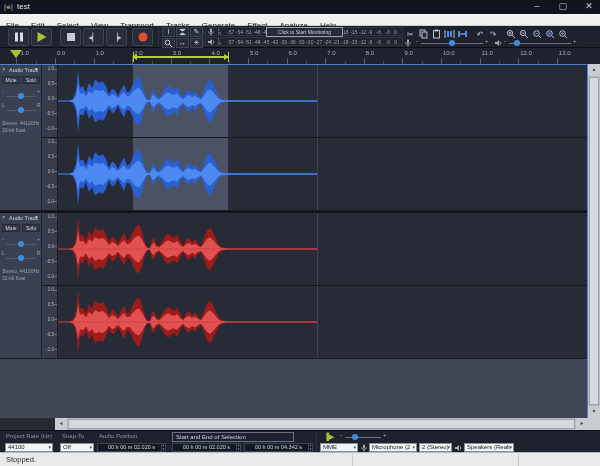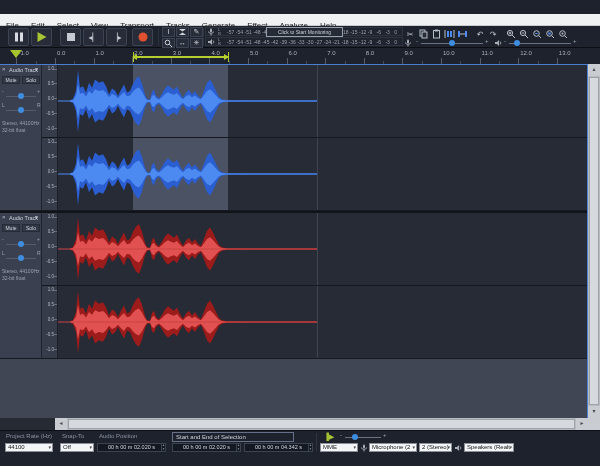--- a/index.html
+++ b/index.html
@@ -105,20 +105,31 @@
   
   #statusbar{position:absolute;left:0;top:452px;width:600px;height:14px;background:#e9eaec;border-top:1px solid #b5b8bb;color:#2e2e30;font-size:7.5px;line-height:13px;}
   #status-text{position:absolute;left:6px;top:0;}
   .stsep{position:absolute;top:1px;width:1px;height:12px;background:#c6c8cb;}
 </style>
 </head>
 <body>
 
 <div id="app">
 
+  <div id="titlebar">
+    <svg id="app-icon" viewBox="0 0 9 9">
+      <path d="M1.5 1 C0.5 2.5 0.5 6.5 1.5 8" stroke="#3b6fd0" stroke-width="1.2" fill="none"></path>
+      <path d="M7.5 1 C8.5 2.5 8.5 6.5 7.5 8" stroke="#3b6fd0" stroke-width="1.2" fill="none"></path>
+      <polyline points="2,4.5 3,3 4,6 5,2.5 6,5.5 7,4.5" stroke="#e8762a" stroke-width="1" fill="none"></polyline>
+    </svg>
+    <span id="win-title">test</span>
+    <span class="winbtn" id="btn-min">–</span>
+    <span class="winbtn" id="btn-max">▢</span>
+    <span class="winbtn" id="btn-close">✕</span>
+  </div>
 
   <div id="menubar"><span class="menu-item">File</span><span class="menu-item">Edit</span><span class="menu-item">Select</span><span class="menu-item">View</span><span class="menu-item">Transport</span><span class="menu-item">Tracks</span><span class="menu-item">Generate</span><span class="menu-item">Effect</span><span class="menu-item">Analyze</span><span class="menu-item">Help</span></div>
 
   <div id="toolbar">
 
     <div class="tbtn" style="left:8px">
         <span class="ic pauseic"></span>
       </div>
     <div class="tbtn" style="left:31px">
         <span class="ic playic"></span>
@@ -547,13 +558,18 @@
     </svg>
     <div class="wdd" style="left:369px;width:48px"><span>Microphone (2</span><span class="ddarrow">▾</span></div>
     <div class="wdd" style="left:419px;width:33px"><span>2 (Stereo)</span><span class="ddarrow">▾</span></div>
     <svg style="position:absolute;left:454px;top:13px" width="8" height="8" viewBox="0 0 8 8">
       <polygon points="1,3 3,3 5,1 5,7 3,5 1,5" fill="#a8adb6"></polygon>
         <path d="M6 2.5 C7 3.5 7 4.5 6 5.5" stroke="#a8adb6" fill="none"></path>
     </svg>
     <div class="wdd" style="left:464px;width:50px"><span>Speakers (Realt</span><span class="ddarrow">▾</span></div>
   </div>
 
+  <div id="statusbar">
+    <span id="status-text">Stopped.</span>
+    <div class="stsep" style="left:352px"></div>
+    <div class="stsep" style="left:518px"></div>
+  </div>
 </div>
 
 </body></html>

